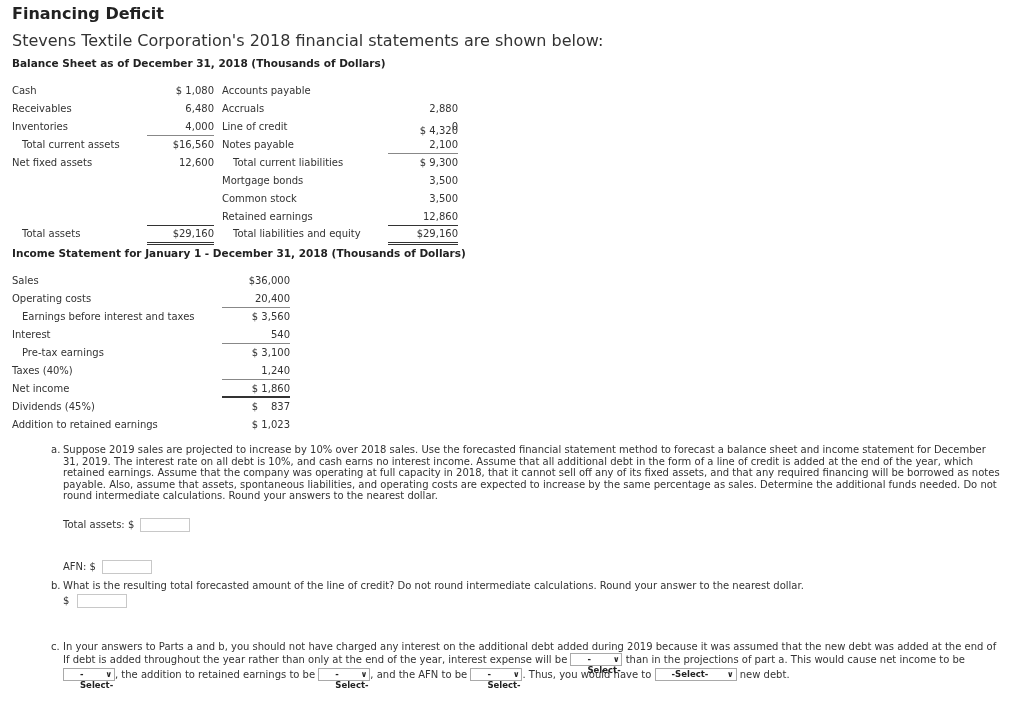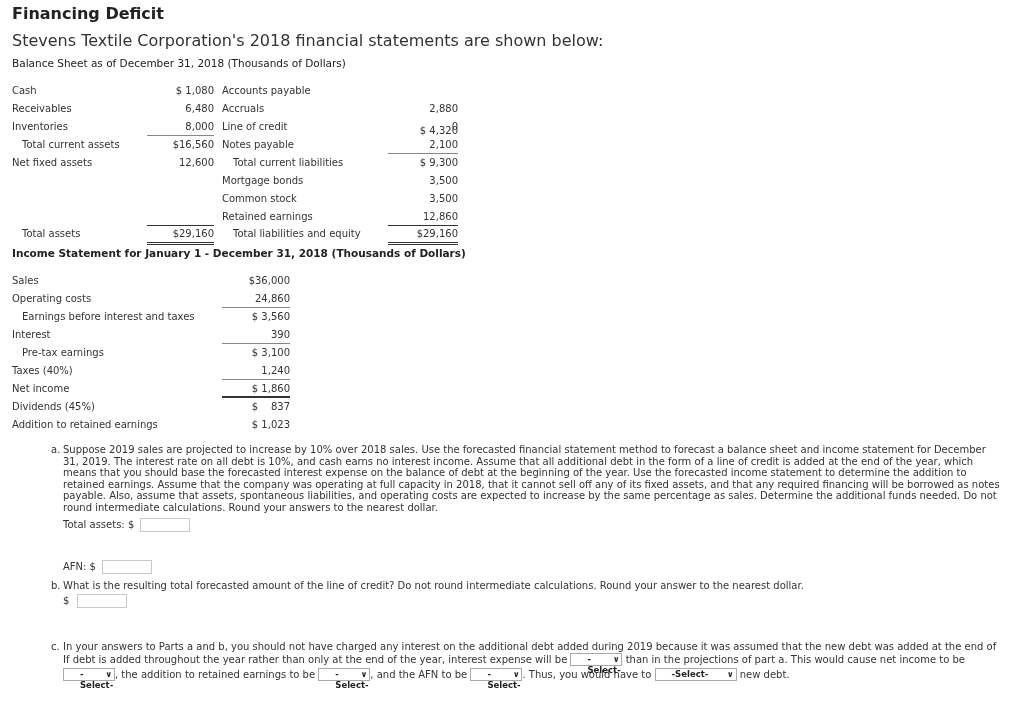--- a/index.html
+++ b/index.html
@@ -4,21 +4,21 @@
 <style>
   html, body { margin: 0; padding: 0; background: #ffffff; }
   body {
     width: 1024px; height: 714px; position: relative; overflow: hidden;
     font-family: "DejaVu Sans", "Liberation Sans", sans-serif;
     font-size: 10px; color: #333333;
   }
   .abs { position: absolute; white-space: nowrap; }
   .title { left: 12px; top: 4px; font-weight: bold; font-size: 16px; color: #222; }
   .intro { left: 12px; top: 31px; font-size: 16px; }
-  .h-sheet { left: 12px; top: 57px; font-weight: normal; font-size: 10.5px; color: #222; }
+  .h-sheet { left: 12px; top: 57px; font-weight: bold; font-size: 10.5px; color: #222; }
   .h-income { left: 12px; top: 247px; font-weight: bold; font-size: 10.5px; color: #222; }
 
   .row { position: absolute; height: 17px; line-height: 17px; font-size: 10px; }
   .lbl { position: absolute; white-space: nowrap; }
   .num { position: absolute; text-align: right; white-space: nowrap; }
 
   .line { position: absolute; height: 0; border-top: 1px solid #888; }
   .dline { position: absolute; height: 1px; border-top: 1px solid #333; border-bottom: 1px solid #333; }
   .thick { position: absolute; height: 0; border-top: 2px solid #333; }
 
@@ -48,21 +48,21 @@
   <div class="row" style="top:82px;left:0;">
     <span class="lbl" style="left:12px;">Cash</span>
     <span class="num" style="left:140px;width:74px;">$ 1,080</span>
   </div>
   <div class="row" style="top:100px;left:0;">
     <span class="lbl" style="left:12px;">Receivables</span>
     <span class="num" style="left:140px;width:74px;">6,480</span>
   </div>
   <div class="row" style="top:118px;left:0;">
     <span class="lbl" style="left:12px;">Inventories</span>
-    <span class="num" style="left:140px;width:74px;">8,000</span>
+    <span class="num" style="left:140px;width:74px;">4,000</span>
   </div>
   <div class="line" style="top:135px;left:147px;width:67px;"></div>
   <div class="row" style="top:136px;left:0;">
     <span class="lbl" style="left:22px;">Total current assets</span>
     <span class="num" style="left:140px;width:74px;">$16,560</span>
   </div>
   <div class="row" style="top:154px;left:0;">
     <span class="lbl" style="left:12px;">Net fixed assets</span>
     <span class="num" style="left:140px;width:74px;">12,600</span>
   </div>
@@ -116,30 +116,30 @@
 
 <div class="abs h-income">Income Statement for January 1 - December 31, 2018 (Thousands of Dollars)</div>
 
 <div>
   <div class="row" style="top:272px;left:0;">
     <span class="lbl" style="left:12px;">Sales</span>
     <span class="num" style="left:220px;width:70px;">$36,000</span>
   </div>
   <div class="row" style="top:290px;left:0;">
     <span class="lbl" style="left:12px;">Operating costs</span>
-    <span class="num" style="left:220px;width:70px;">24,860</span>
+    <span class="num" style="left:220px;width:70px;">20,400</span>
   </div>
   <div class="line" style="top:307px;left:222px;width:68px;"></div>
   <div class="row" style="top:308px;left:0;">
     <span class="lbl" style="left:22px;">Earnings before interest and taxes</span>
     <span class="num" style="left:220px;width:70px;">$ 3,560</span>
   </div>
   <div class="row" style="top:326px;left:0;">
     <span class="lbl" style="left:12px;">Interest</span>
-    <span class="num" style="left:220px;width:70px;">390</span>
+    <span class="num" style="left:220px;width:70px;">540</span>
   </div>
   <div class="line" style="top:343px;left:222px;width:68px;"></div>
   <div class="row" style="top:344px;left:0;">
     <span class="lbl" style="left:22px;">Pre-tax earnings</span>
     <span class="num" style="left:220px;width:70px;">$ 3,100</span>
   </div>
   <div class="row" style="top:362px;left:0;">
     <span class="lbl" style="left:12px;">Taxes (40%)</span>
     <span class="num" style="left:220px;width:70px;">1,240</span>
   </div>
@@ -156,21 +156,20 @@
   <div class="row" style="top:416px;left:0;">
     <span class="lbl" style="left:12px;">Addition to retained earnings</span>
     <span class="num" style="left:220px;width:70px;">$ 1,023</span>
   </div>
 </div>
 
 <div class="q" style="left:63px;top:444px;width:955px;">
   <span class="marker">a.</span>
   <p>Suppose 2019 sales are projected to increase by 10% over 2018 sales. Use the forecasted financial statement method to forecast a balance sheet and income statement for December</p>
   <p>31, 2019. The interest rate on all debt is 10%, and cash earns no interest income. Assume that all additional debt in the form of a line of credit is added at the end of the year, which</p>
-  <p>means that you should base the forecasted interest expense on the balance of debt at the beginning of the year. Use the forecasted income statement to determine the addition to</p>
   <p>retained earnings. Assume that the company was operating at full capacity in 2018, that it cannot sell off any of its fixed assets, and that any required financing will be borrowed as notes</p>
   <p>payable. Also, assume that assets, spontaneous liabilities, and operating costs are expected to increase by the same percentage as sales. Determine the additional funds needed. Do not</p>
   <p>round intermediate calculations. Round your answers to the nearest dollar.</p>
 </div>
 <div class="abs" style="left:63px;top:516px;height:18px;line-height:18px;">
   <span>Total assets: $</span>
   <span class="inp" style="width:50px;margin-left:3px;"></span>
 </div>
 <div class="abs" style="left:63px;top:558px;height:18px;line-height:18px;">
   <span>AFN: $</span>

